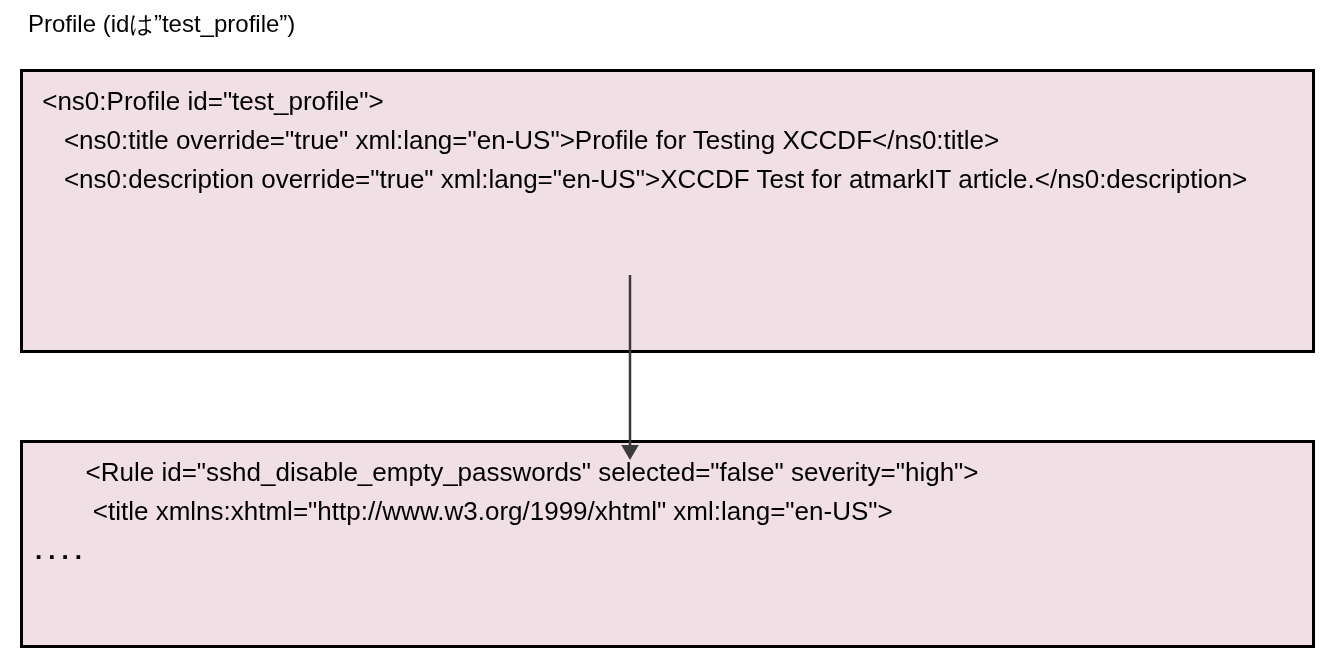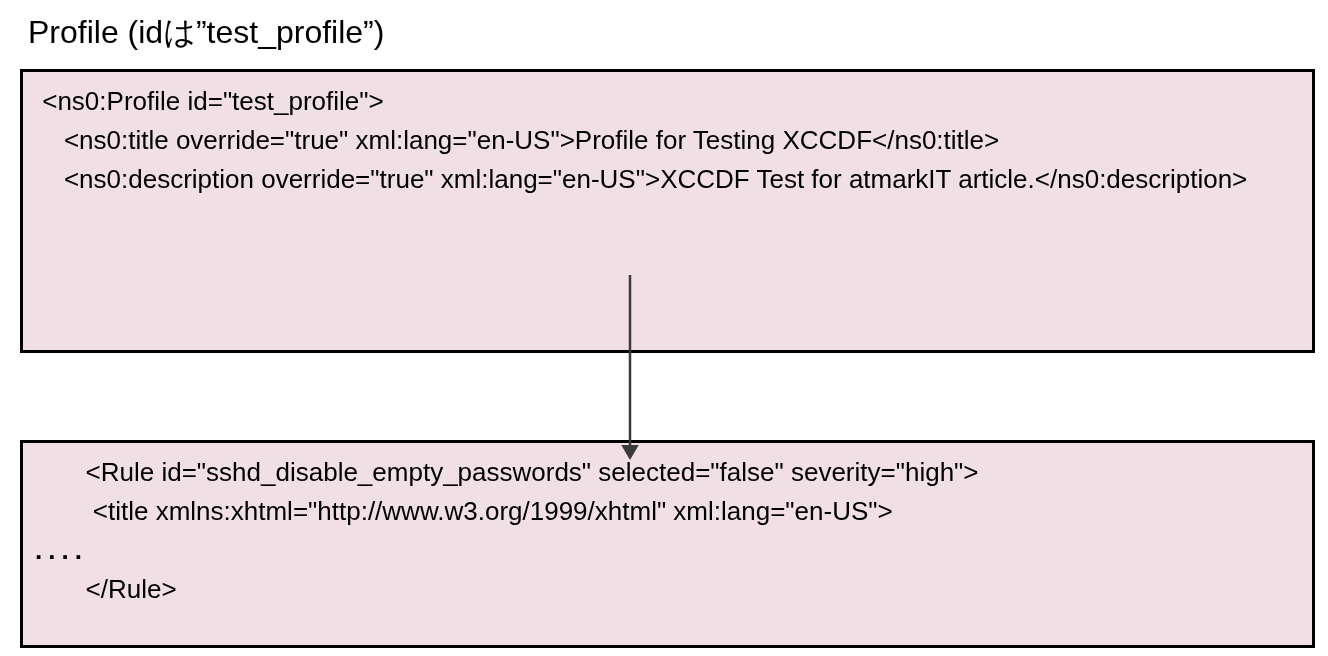--- a/index.html
+++ b/index.html
@@ -12,22 +12,22 @@
     height: 656px;
     position: relative;
     overflow: hidden;
     font-family: "Liberation Sans", sans-serif;
     color: #000000;
   }
 
   .page-title {
     position: absolute;
     left: 28px;
-    top: 12px;
-    font-size: 32px;
+    top: 4px;
+    font-size: 24px;
     line-height: 40px;
     color: #000000;
     white-space: pre;
   }
 
   .code-box {
     position: absolute;
     background: #f0dfe5;
     border: 3px solid #000000;
     box-sizing: border-box;
@@ -100,21 +100,20 @@
     <div class="code-line">    &lt;ns0:title override="true" xml:lang="en-US"&gt;Profile for Testing XCCDF&lt;/ns0:title&gt;</div>
     <div class="code-line wrap">    &lt;ns0:description override="true" xml:lang="en-US"&gt;XCCDF Test for atmarkIT article.&lt;/ns0:description&gt;</div>
   </div>
 </div>
 
 <div class="code-box" id="box-rule">
   <div class="code-lines">
     <div class="code-line">       &lt;Rule id="sshd_disable_empty_passwords" selected="false" severity="high"&gt;</div>
     <div class="code-line">        &lt;title xmlns:xhtml="http://www.w3.org/1999/xhtml" xml:lang="en-US"&gt;</div>
     <div class="dots-line">....</div>
-    <div class="code-line">       &lt;/Rule&gt;</div>
   </div>
 </div>
 
 <svg class="arrow-wrap" width="1328" height="656" viewBox="0 0 1328 656" xmlns="http://www.w3.org/2000/svg">
   <defs>
     <marker id="arrowhead" markerWidth="7" markerHeight="7" refX="2" refY="3.5" orient="auto">
       <polygon points="0 0, 6 3.5, 0 7" fill="#3a3a3a"></polygon>
     </marker>
   </defs>
   <line x1="630" y1="275" x2="630" y2="450" stroke="#3a3a3a" stroke-width="2.5" marker-end="url(#arrowhead)"></line>

